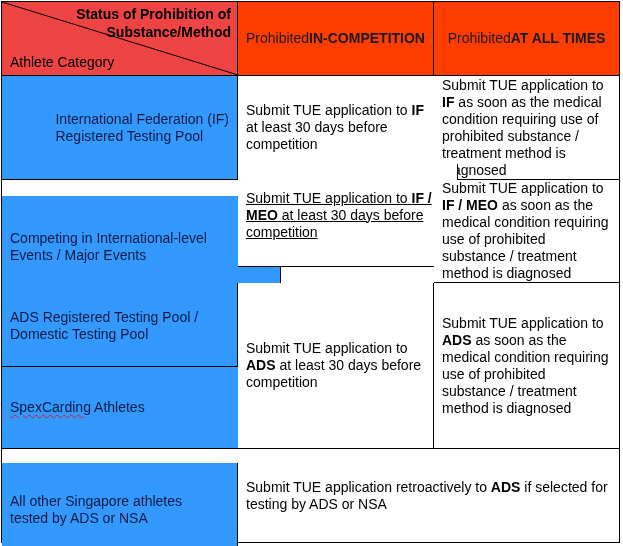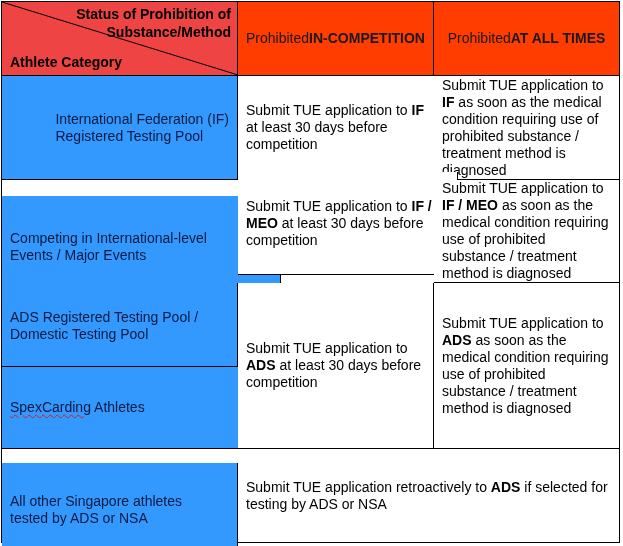--- a/index.html
+++ b/index.html
@@ -70,21 +70,21 @@
       top: 3px;
       text-align: right;
       font-weight: bold;
       font-size: 14px;
       line-height: 18px;
     }
     .corner .bottom-label {
       position: absolute;
       left: 8px;
       bottom: 4px;
-      font-weight: bold;
+      font-weight: normal;
       font-size: 14px;
     }
     .spell {
       text-decoration: underline wavy #d02020;
       text-decoration-thickness: 1px;
       text-underline-offset: 2px;
     }
     b { font-weight: bold; }
   </style>
 </head>
@@ -133,21 +133,21 @@
       <span>as soon as the medical condition requiring use of prohibited substance / treatment method is diagnosed</span>
     </div>
   </div>
 
   <div class="cell cat" style="left:0; top:194px; width:279px; height:103px;">
     <div>
       <div>Competing in International-level</div>
       <div>Events / Major Events</div>
     </div>
   </div>
-  <div class="cell body-cell" style="left:236px; top:170px; width:220px; height:103px;">
+  <div class="cell body-cell" style="left:236px; top:162px; width:220px; height:103px;text-decoration:underline;">
     <div>
       <span>Submit TUE application to</span>
       <b>IF / MEO</b>
       <span>at least 30 days before competition</span>
     </div>
   </div>
   <div class="cell body-cell" style="left:432px; top:178px; width:185px; height:103px; border-right:none;">
     <div>
       <span>Submit TUE application to</span>
       <b>IF / MEO</b>

